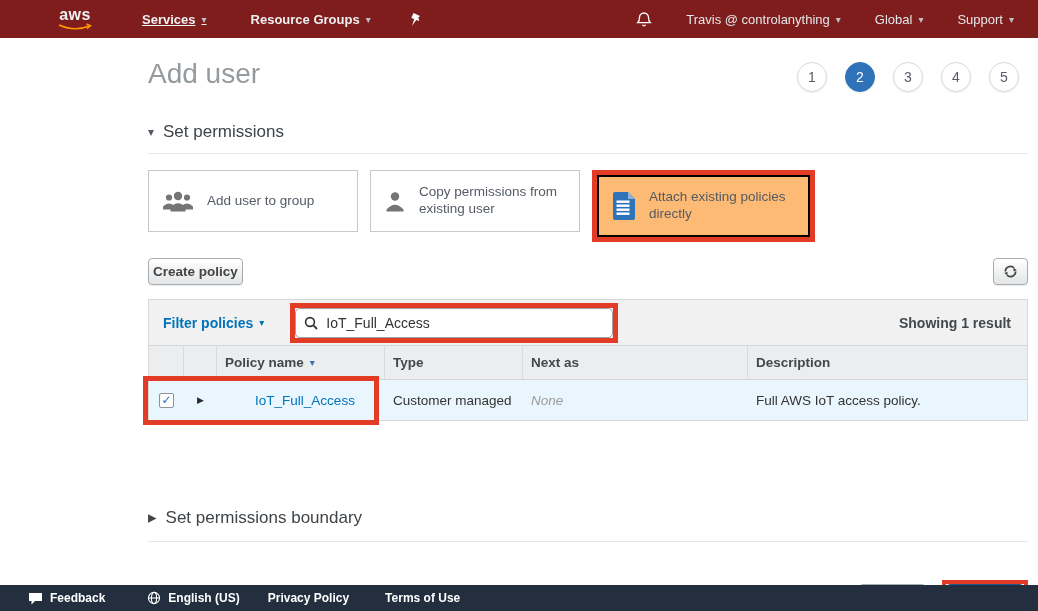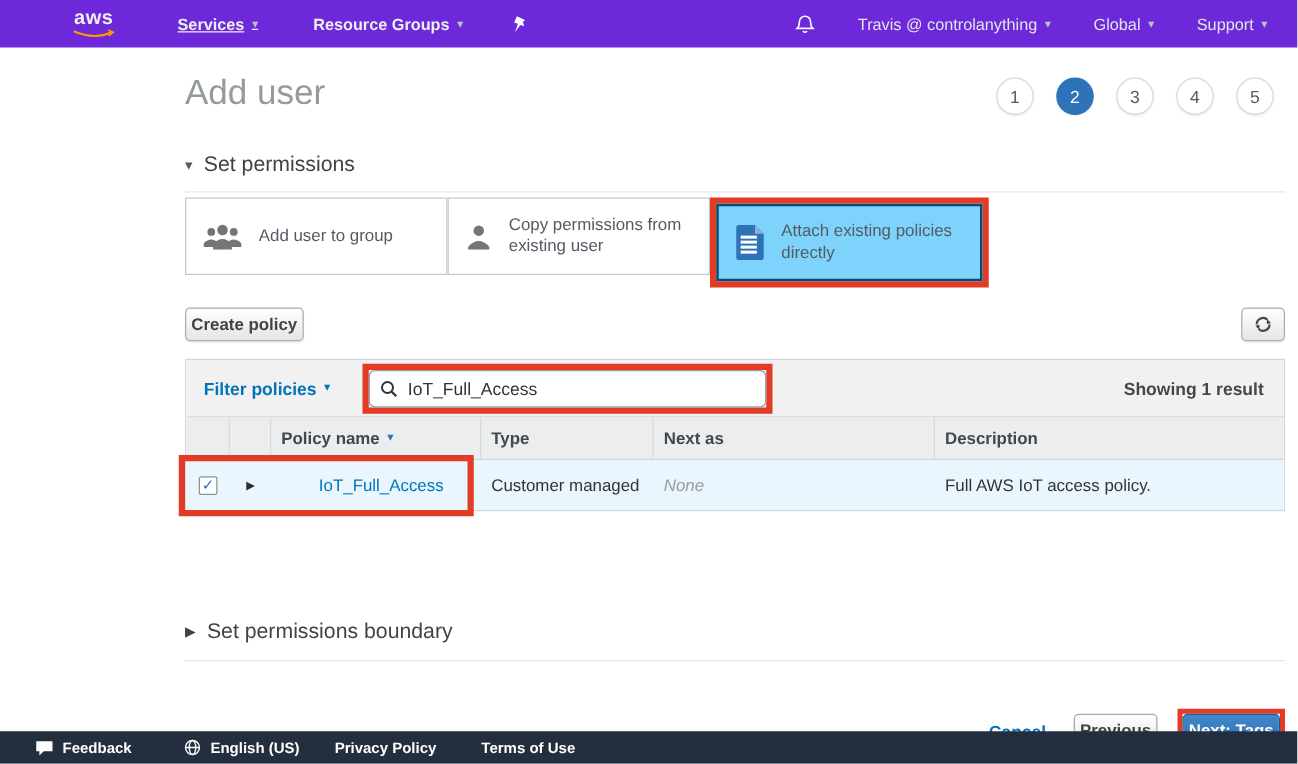--- a/index.html
+++ b/index.html
@@ -7,21 +7,21 @@
   body {
     width:1038px; height:611px; position:relative; overflow:hidden;
     background:#ffffff;
     font-family:"Liberation Sans","DejaVu Sans",sans-serif;
     color:#333;
   }
 
   
   .topnav {
     position:absolute; top:0; left:0; right:0; height:38px;
-    background:#6d28d9; display:flex; align-items:center;
+    background:#7f1d1d; display:flex; align-items:center;
     color:#eef0f2; font-size:13px;
   }
   .logo { margin-left:58px; display:flex; flex-direction:column; align-items:center; line-height:1; cursor:pointer; }
   .logo .logo-text { font-weight:bold; font-size:16px; letter-spacing:.5px; }
   .nav-item { display:flex; align-items:center; gap:6px; font-weight:bold; cursor:pointer; white-space:nowrap; }
   .nav-item .chev { font-size:10px; color:#b9c0c8; }
   .nav-services { margin-left:50px;text-decoration:underline; }
   .nav-rg { margin-left:44px; }
   .nav-pin { margin-left:38px; }
   .nav-right { margin-left:auto; display:flex; align-items:center; gap:34px; margin-right:24px; font-weight:normal; color:#e3e6e8; }
@@ -40,27 +40,27 @@
   }
   .step.active { background:#2e73b8; border-color:#2e73b8; color:#fff; }
 
   .section-heading {
     margin-top:32px; font-size:17px; color:#3f4448;
     display:flex; align-items:center; gap:9px;
     border-bottom:1px solid #e8e8e8; padding-bottom:11px; cursor:pointer;
   }
   .section-heading .caret { font-size:12px; color:#545b64; }
 
-  .cards { display:flex; margin-top:4px; align-items:flex-start; }
+  .cards { display:flex; gap:12px; margin-top:16px; align-items:flex-start; }
   .card {
     width:210px; height:62px; border:1px solid #c5c9cb; background:#fff;
     display:flex; align-items:center; gap:12px; padding:0 12px;
     font-size:13.5px; color:#545b64; line-height:1.25; cursor:pointer;
   }
-  .card.selected { background:#7dd3fc; border:2px solid #0c4a6e; width:213px; }
+  .card.selected { background:#fdba74; border:2px solid #000000; width:213px; }
   .red-box { border:5px solid #e23b26; }
   .card-icon { flex:0 0 auto; display:flex; }
 
   .toolbar-row { margin-top:16px; display:flex; justify-content:space-between; align-items:center; }
   .btn {
     background:linear-gradient(#ffffff,#e3e5e6); border:1px solid #a6acaf;
     border-radius:4px; padding:5px 4px; font-size:13.5px; font-weight:bold;
     color:#444; cursor:pointer; box-shadow:0 1px 1px rgba(0,0,0,.08);
     font-family:inherit;
   }

